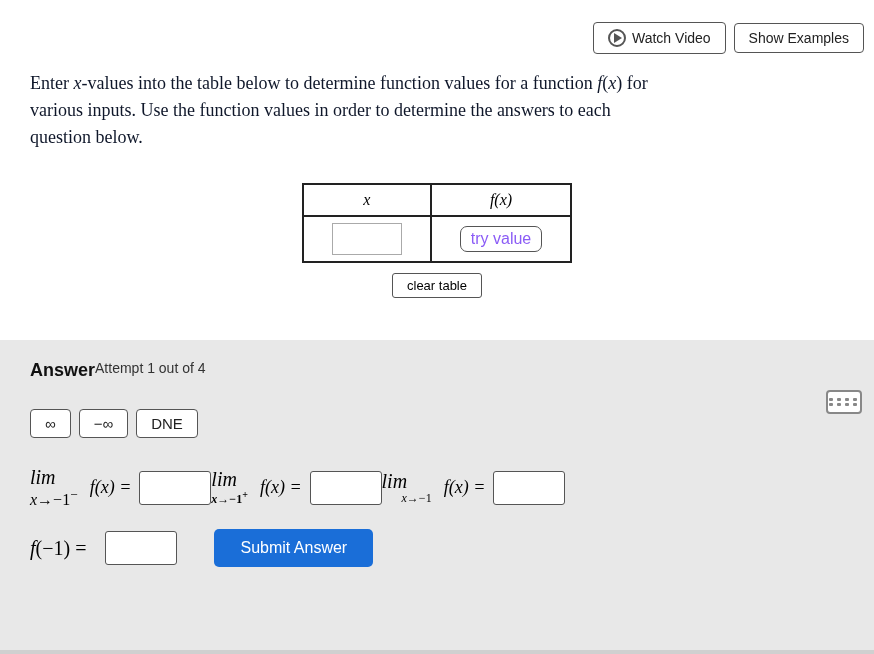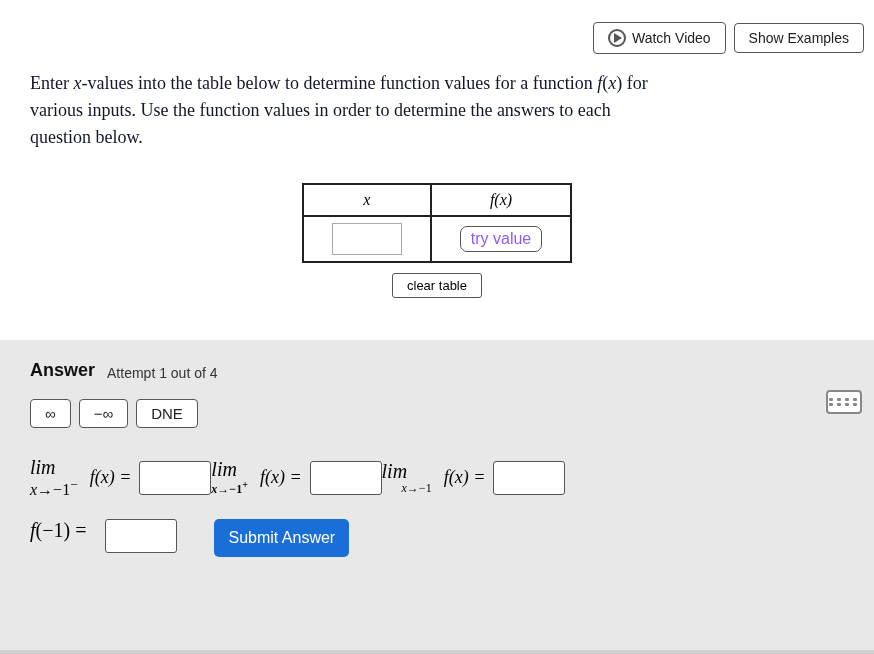--- a/index.html
+++ b/index.html
@@ -149,23 +149,22 @@
     }
 
     .answer-section {
       background: #e8e8e8;
       padding: 20px 30px 24px 30px;
       min-height: 310px;
     }
 
     .answer-header {
       display: flex;
-      align-items: flex-end;
-      gap: 12px;
-      margin-bottom: 18px;
+      align-items: flex-start;
+      margin-bottom: 28px;
     }
 
     .answer-label {
       font-size: 18px;
       font-weight: bold;
       font-family: Arial, sans-serif;
       color: #111;
     }
 
     .attempt-text {
@@ -214,34 +213,34 @@
       width: 72px;
       height: 34px;
       background: white;
       font-size: 15px;
       text-align: center;
       outline: none;
     }
 
     .f-expr-row {
       display: flex;
-      align-items: flex-start;
+      align-items: center;
       gap: 19px;
       margin-bottom: 22px;
     }
 
     .f-expr-label {
       font-size: 20px;
       font-family: Georgia, serif;
     }
 
     .submit-btn {
       border: none;
       border-radius: 5px;
-      padding: 10px 14px;
+      padding: 10px 26px;
       background: #1a6ed8;
       color: white;
       font-family: Arial, sans-serif;
       font-size: 16px;
       cursor: pointer;
       margin-left: 18px;
     }
 
     .keyboard-icon {
       position: absolute;

